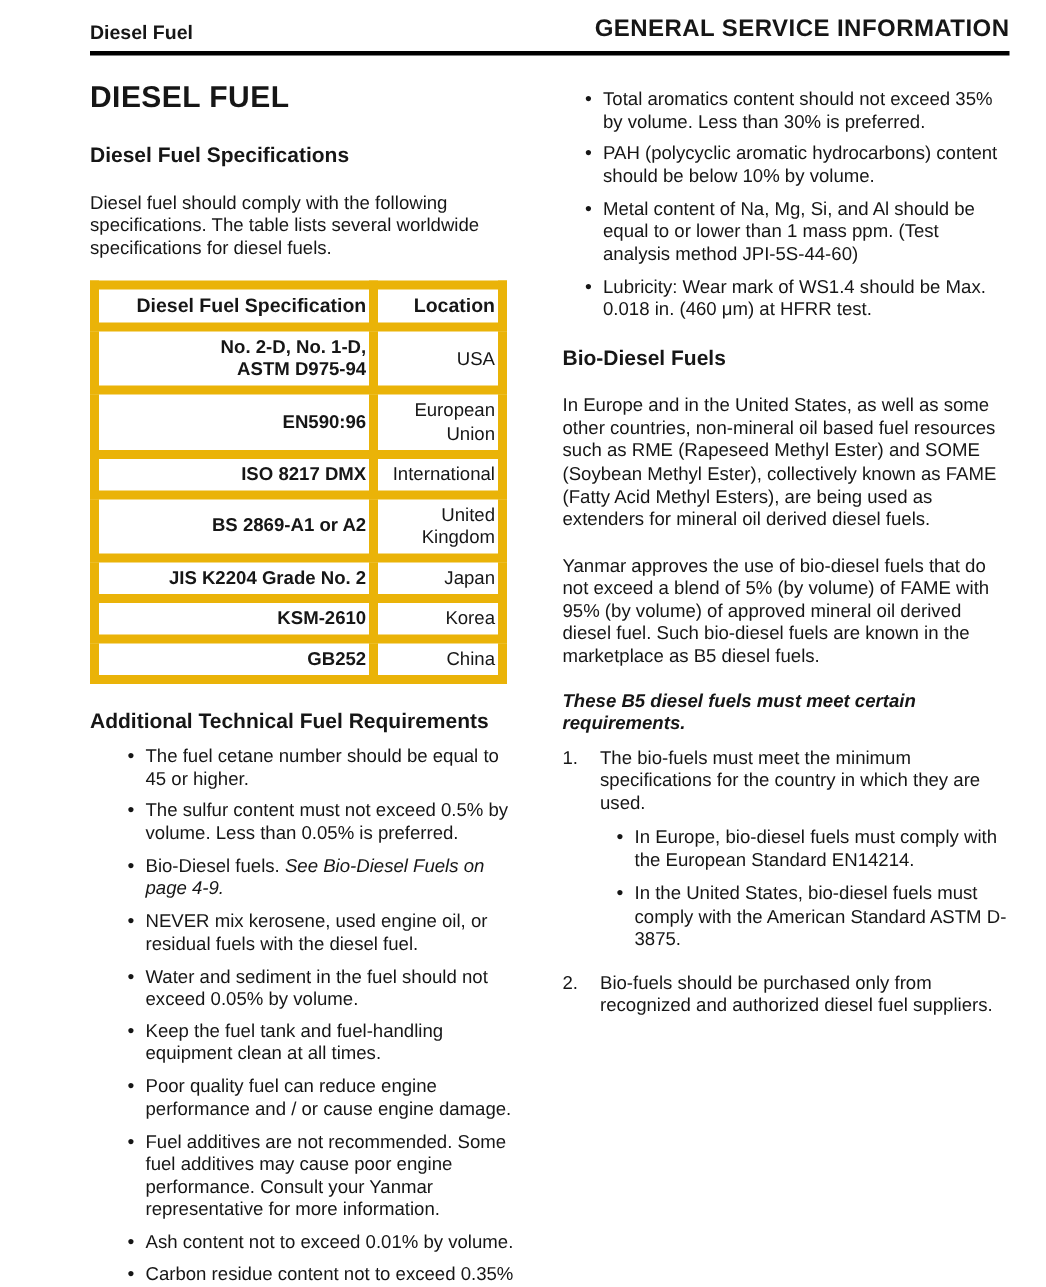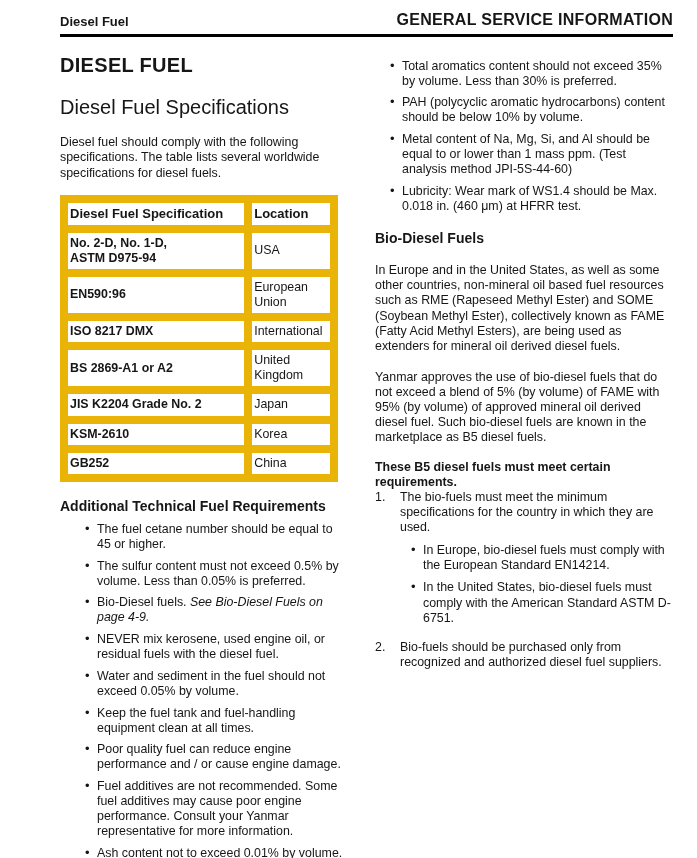--- a/index.html
+++ b/index.html
@@ -21,54 +21,54 @@
     padding: 2px 0 4px 0;
   }
   .doc-header .left-title  { font-weight: bold; font-size: 13px; }
   .doc-header .right-title { font-weight: bold; font-size: 16px; letter-spacing: 0.3px; }
 
   .columns { display: flex; gap: 30px; margin-top: 10px; }
   .col-left  { width: 285px; flex: 0 0 285px; }
   .col-right { width: 298px; flex: 0 0 298px; }
 
   h1.page-title { font-size: 20px; letter-spacing: 0.3px; margin: 6px 0 0 0; font-weight: bold; }
-  h2.h-sub   { font-size: 20px; margin: 18px 0 8px 0; font-weight: normal; }
+  h2.h-sub   { font-size: 14px; margin: 18px 0 8px 0; font-weight: bold; }
   h3.h-minor { font-size: 14px;   margin: 16px 0 7px 0; font-weight: bold; }
 
   p.body-text { margin: 16px 0 10px 0; }
 
   table.spec-table {
     border-collapse: collapse;
     margin: 14px 0 4px 0;
     width: 278px;
   }
   .spec-table th, .spec-table td {
-    border: 8px solid #eab308;
+    border: 6px solid #eab308;
     padding: 3px 2px;
-    text-align: left;
+    text-align: right;
     vertical-align: middle;
     font-size: 12.4px;
   }
   .spec-table th { font-size: 13px; font-weight: bold; }
   .spec-table td.spec-cell { font-weight: bold; width: 188px; white-space: pre-line; border-radius: 16px; }
   .spec-table td.loc-cell  { width: 86px; }
 
   ul.bullet-list { list-style: none; margin: 6px 0 0 0; padding: 0 0 0 37px; }
   ul.bullet-list.tight { padding-left: 27px; }
   ul.bullet-list li { position: relative; margin: 0 0 6.5px 0; }
   ul.bullet-list li::before {
     content: "\2022";
     position: absolute; left: -12px; top: -1px;
     font-size: 13px;
   }
   .italic { font-style: italic; }
 
   .emphasis {
-    font-weight: bold; 
-    margin: 14px 0 0 0;
+    font-weight: bold; font-style: italic;
+    margin: 14px 0 8px 0;
   }
 
   ol.num-list { list-style: none; margin: 0; padding: 0; }
   ol.num-list > li { display: flex; margin: 0 0 7px 0; }
   ol.num-list .num { flex: 0 0 25px; }
   ol.num-list .content { flex: 1; }
   ul.sub-bullets { list-style: none; margin: 8px 0 2px 0; padding: 0 0 0 15px; }
   ul.sub-bullets li { position: relative; margin: 0 0 7px 8px; }
   ul.sub-bullets li::before {
     content: "\2022";
@@ -163,21 +163,21 @@
 
       <p class="emphasis">These B5 diesel fuels must meet certain requirements.</p>
 
       <ol class="num-list">
         <li>
           <span class="num">1.</span>
           <div class="content">
             <span>The bio-fuels must meet the minimum specifications for the country in which they are used.</span>
             <ul class="sub-bullets">
               <li><span>In Europe, bio-diesel fuels must comply with the European Standard EN14214.</span></li>
-              <li><span>In the United States, bio-diesel fuels must comply with the American Standard ASTM D-6751.</span></li>
+              <li><span>In the United States, bio-diesel fuels must comply with the American Standard ASTM D-3875.</span></li>
             </ul>
           </div>
         </li>
         <li>
           <span class="num">2.</span>
           <div class="content">
             <span>Bio-fuels should be purchased only from recognized and authorized diesel fuel suppliers.</span>
           </div>
         </li>
       </ol>

